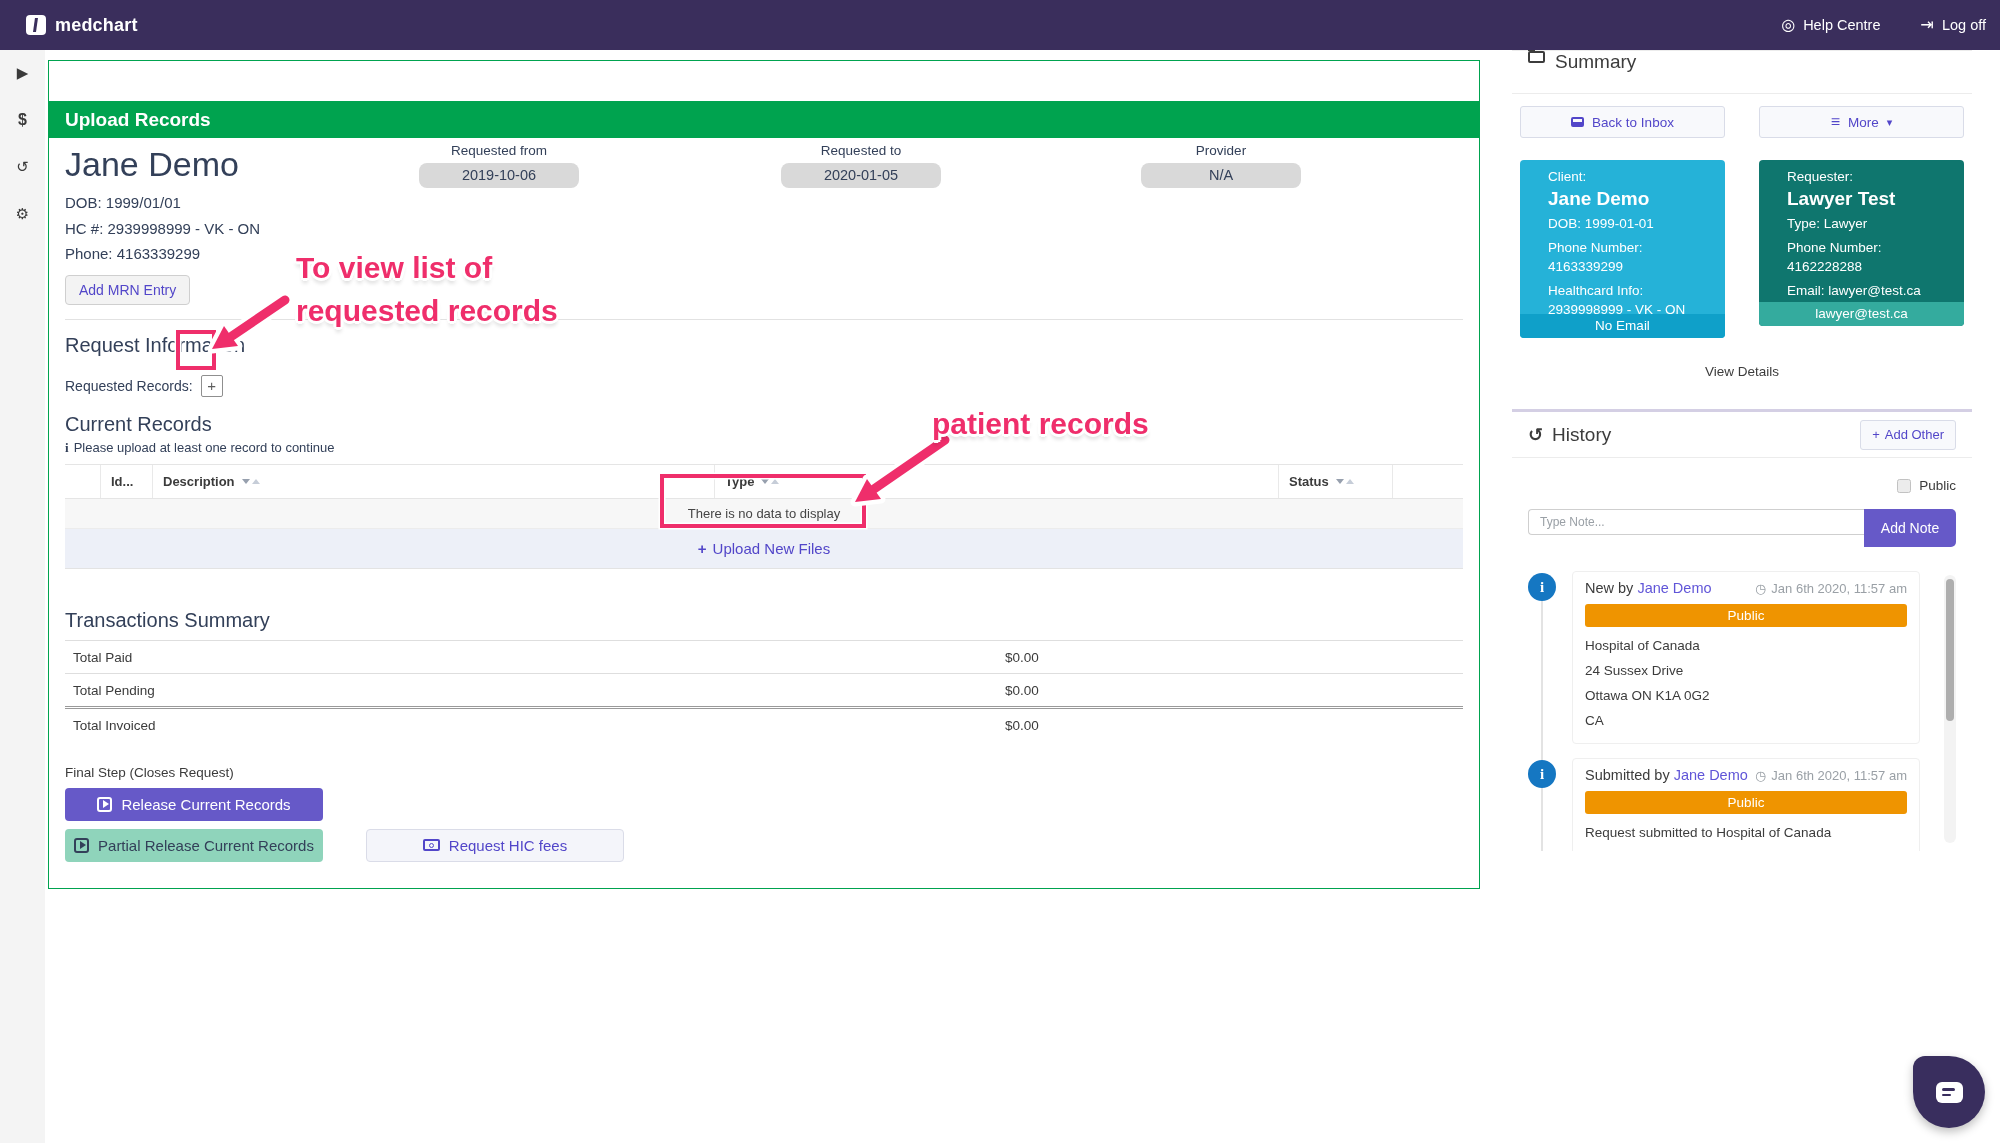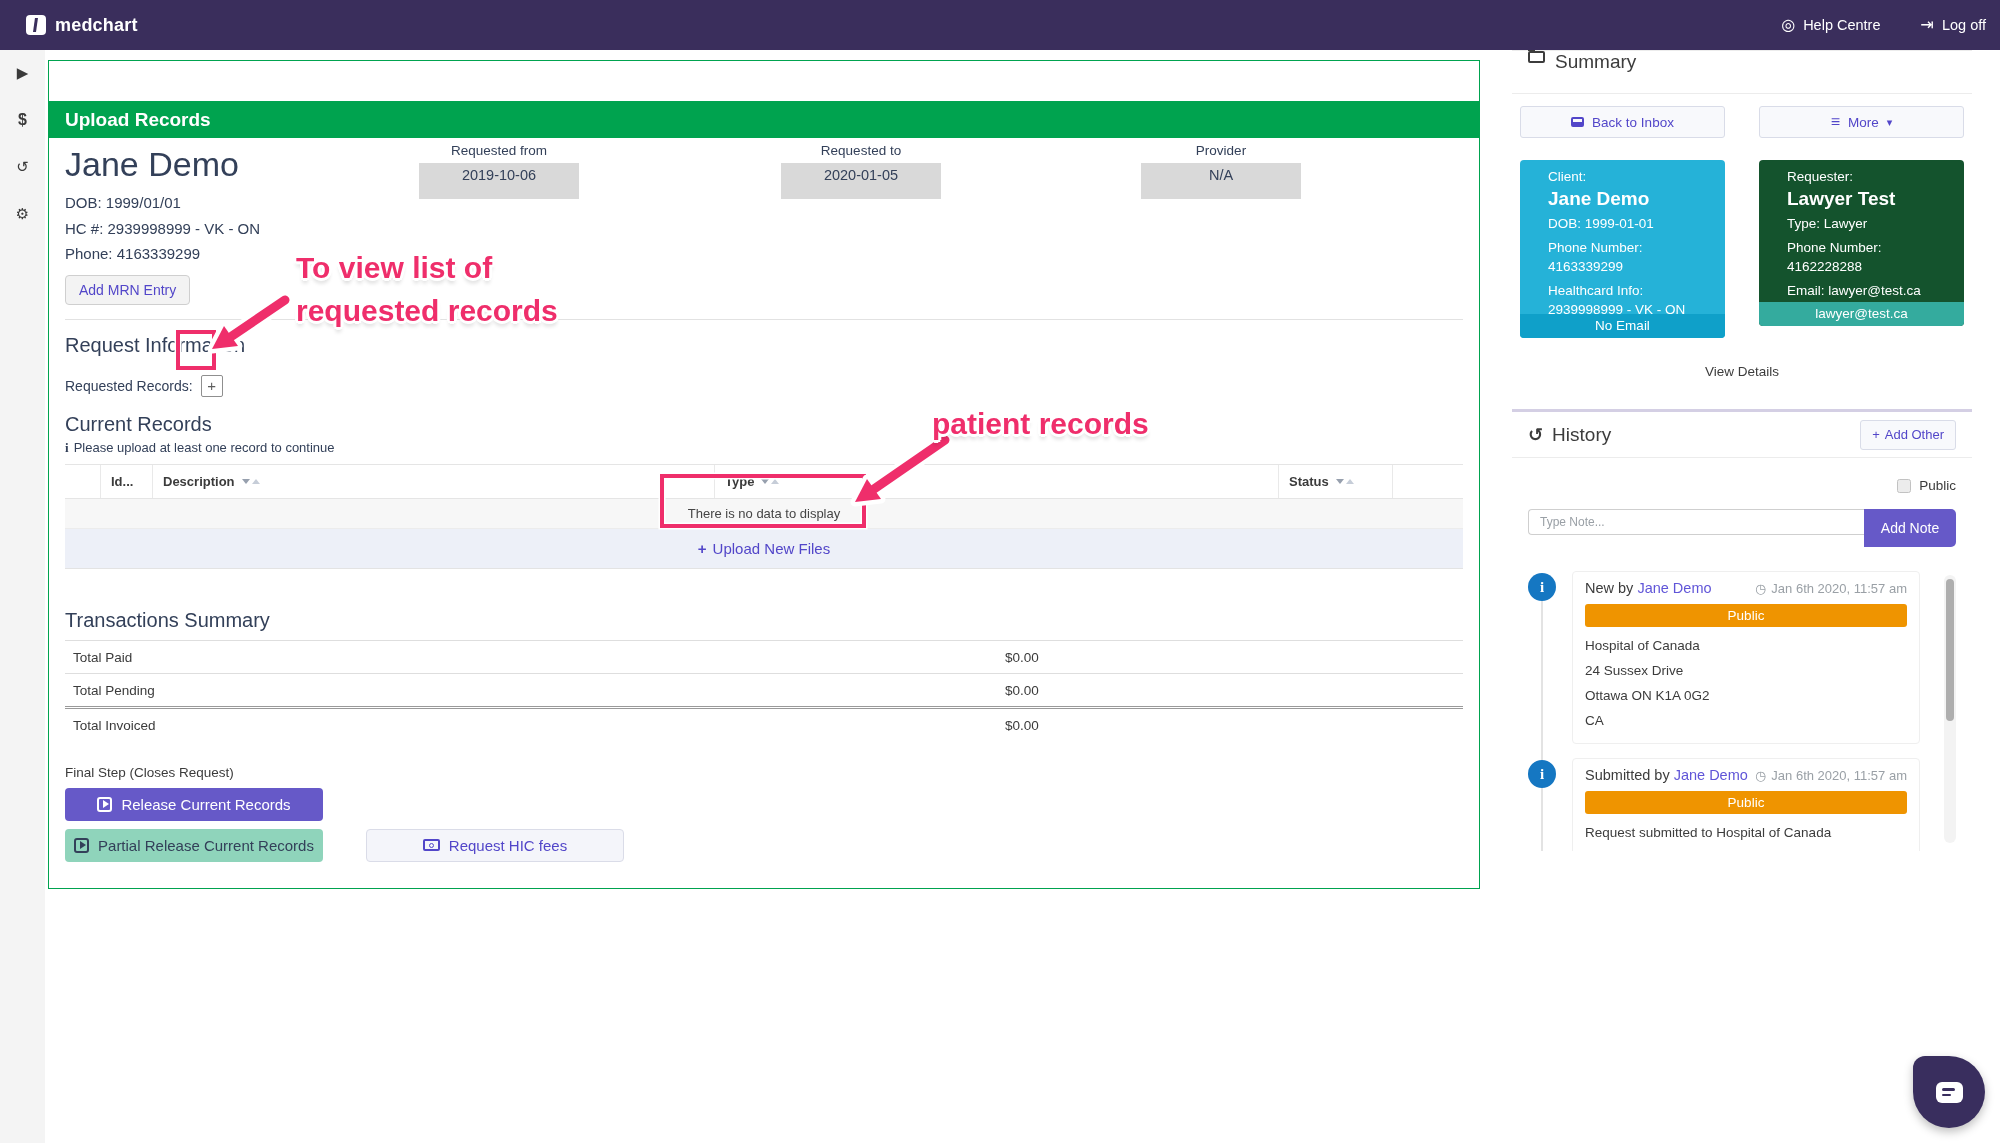--- a/index.html
+++ b/index.html
@@ -67,21 +67,21 @@
   .btn-hic { background:#f4f5fa; border:1px solid #dadce8; color:#5246c9; }
   .play-box { width:15px; height:15px; border:2px solid currentColor; border-radius:3px; display:inline-flex; align-items:center; justify-content:center; }
   .play-box .tri { width:0; height:0; border-left:6px solid currentColor; border-top:4px solid transparent; border-bottom:4px solid transparent; margin-left:2px; }
   .banknote { width:17px; height:12px; border:2px solid currentColor; border-radius:2px; display:inline-flex; align-items:center; justify-content:center; }
   .banknote span { width:5px; height:5px; border:1.5px solid currentColor; border-radius:50%; }
 
   
   .req-fields { position:absolute; left:0; top:82px; width:1432px; height:0; }
   .req-group { position:absolute; width:220px; text-align:center; }
   .req-label { font-size:13.5px; color:#334059; }
-  .req-pill { margin:5px auto 0; width:160px; height:36px; line-height:25px; background:#d9d9d9; border-radius:0; font-size:14.5px; color:#334059; }
+  .req-pill { margin:5px auto 0; width:160px; height:25px; line-height:25px; background:#d9d9d9; border-radius:8px; font-size:14.5px; color:#334059; }
 
   
   .panel { position:absolute; left:1512px; top:50px; width:460px; height:1093px; background:#fff; z-index:2; }
   .panel-header { height:44px; border-top:1px solid #ececec; border-bottom:1px solid #ececec; display:flex; align-items:flex-start; gap:10px; padding:0 16px; font-size:19px; color:#3c3c3c; }
   .folder-icon { width:17px; height:12px; border:2px solid #3c3c3c; border-radius:2px; position:relative; }
   .folder-icon::before { content:""; position:absolute; left:-2px; top:-5px; width:7px; height:3px; background:#3c3c3c; border-radius:2px 2px 0 0; }
   .sum-btn-row { margin:12px 8px 0; display:flex; gap:34px; }
   .btn-light { flex:1; height:32px; background:#f8f9fc; border:1px solid #d9dce8; border-radius:3px; color:#5246c9; font-size:13.5px; display:flex; align-items:center; justify-content:center; gap:8px; cursor:pointer; }
   .inbox-icon { width:13px; height:10px; border:2px solid currentColor; border-radius:2px; position:relative; }
   .inbox-icon::after { content:""; position:absolute; left:0; bottom:0; width:9px; height:3px; background:currentColor; }
@@ -89,21 +89,21 @@
   .caret { font-size:11px; }
 
   .cards-row { margin:22px 8px 0; display:flex; gap:34px; }
   .pcard { width:206px; border-radius:4px; color:#fff; position:relative; padding:9px 28px 28px; }
   .pcard .role { font-size:13.5px; }
   .pcard .nm { font-size:19px; font-weight:bold; margin:4px 0 3px; }
   .pcard .ln { font-size:13.5px; line-height:19.5px; margin-top:4px; }
   .pcard .foot { position:absolute; left:0; bottom:0; width:100%; height:24px; line-height:24px; text-align:center; font-size:13.5px; border-radius:0 0 4px 4px; }
   .card-client { background:#25b2d8; height:178px; }
   .card-client .foot { background:#0fa0c9; }
-  .card-req { background:#14532d; height:166px; align-self:flex-start; }
+  .card-req { background:#0f766e; height:166px; align-self:flex-start; }
   .card-req .foot { background:#34ab9e; }
 
   .view-details { margin-top:26px; text-align:center; font-size:13.5px; color:#3c3c3c; cursor:pointer; }
   .panel-divider { margin-top:30px; border-top:3px solid #d4cfe4; }
   .hist-header { height:46px; border-bottom:1px solid #ececec; display:flex; align-items:center; justify-content:space-between; padding:0 16px; }
   .hist-title { display:flex; align-items:center; gap:9px; font-size:19px; color:#3c3c3c; }
   .hist-glyph { font-size:18px; font-weight:bold; }
   .btn-addother { height:30px; padding:0 11px; background:#f8f9fc; border:1px solid #d9dce8; border-radius:3px; color:#5246c9; font-size:13px; display:flex; align-items:center; gap:5px; cursor:pointer; }
   .public-row { margin:20px 16px 0; display:flex; justify-content:flex-end; align-items:center; gap:8px; font-size:13.5px; color:#3c3c3c; }
   .checkbox { width:14px; height:14px; background:#ececec; border:1px solid #c2c2c2; border-radius:2.5px; cursor:pointer; }

